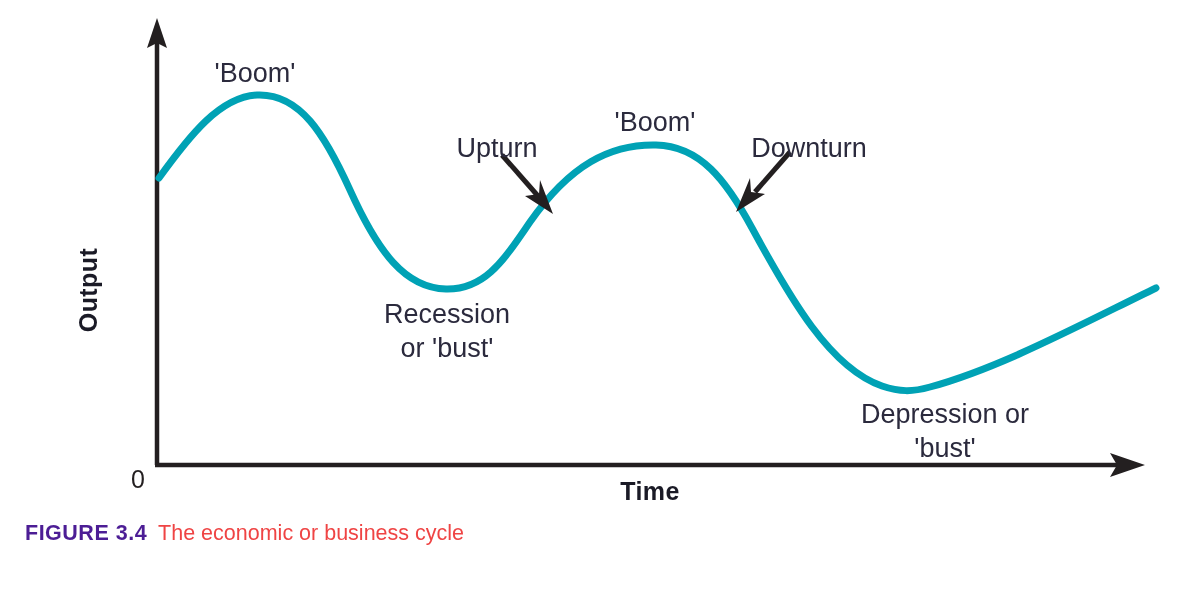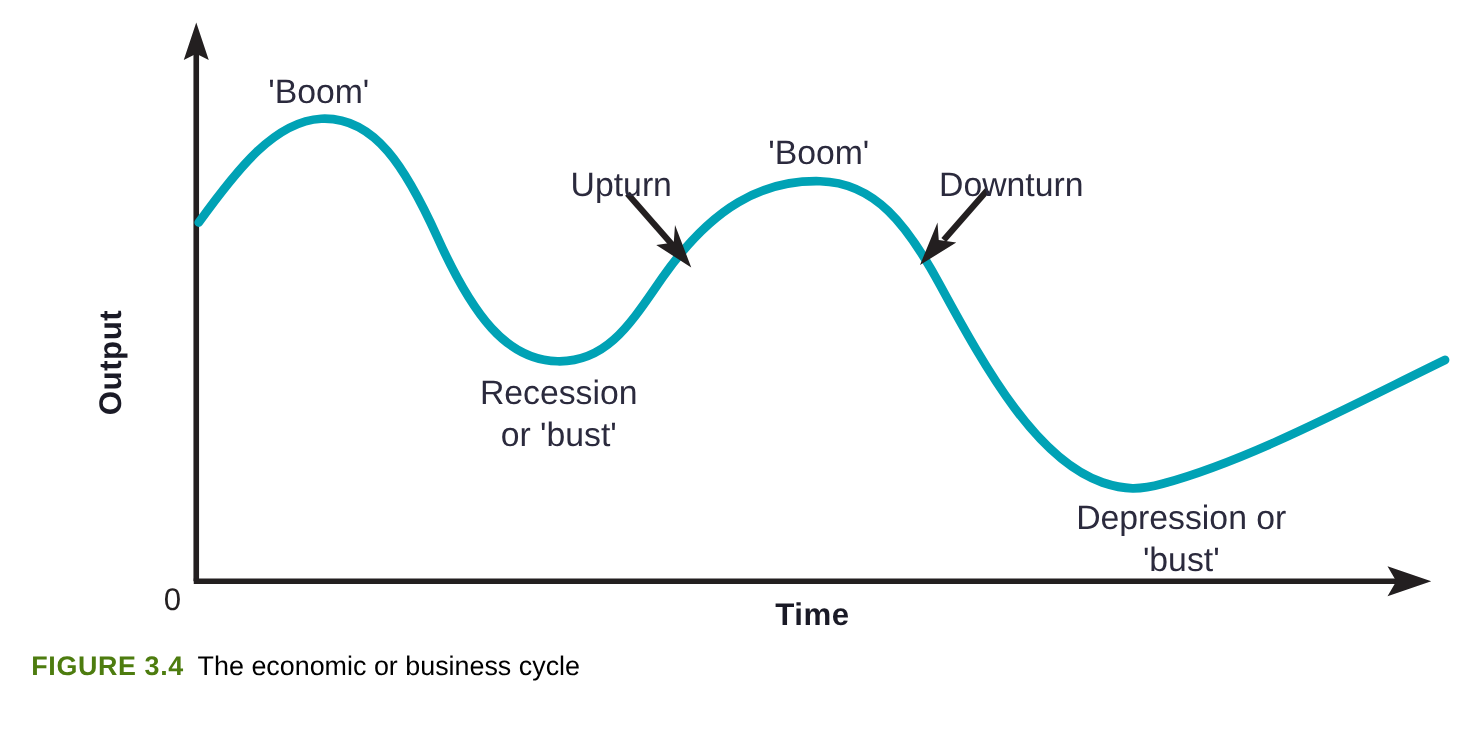--- a/index.html
+++ b/index.html
@@ -75,25 +75,25 @@
     position: absolute;
     left: 25px;
     top: 521px;
     font-family: "Liberation Sans", sans-serif;
     font-size: 21.5px;
     white-space: nowrap;
     line-height: 1.2;
   }
   .caption-tag {
     font-weight: bold;
-    color: #4d7c0f;
+    color: #4c1d95;
     letter-spacing: 0.5px;
   }
   .caption-text {
-    color: #000000;
+    color: #ef4444;
     margin-left: 11px;
   }
 </style>
 </head>
 <body>
 
 <div id="figure-root">
 
   <svg id="chart-svg" viewBox="0 0 1178 510" xmlns="http://www.w3.org/2000/svg">
 

